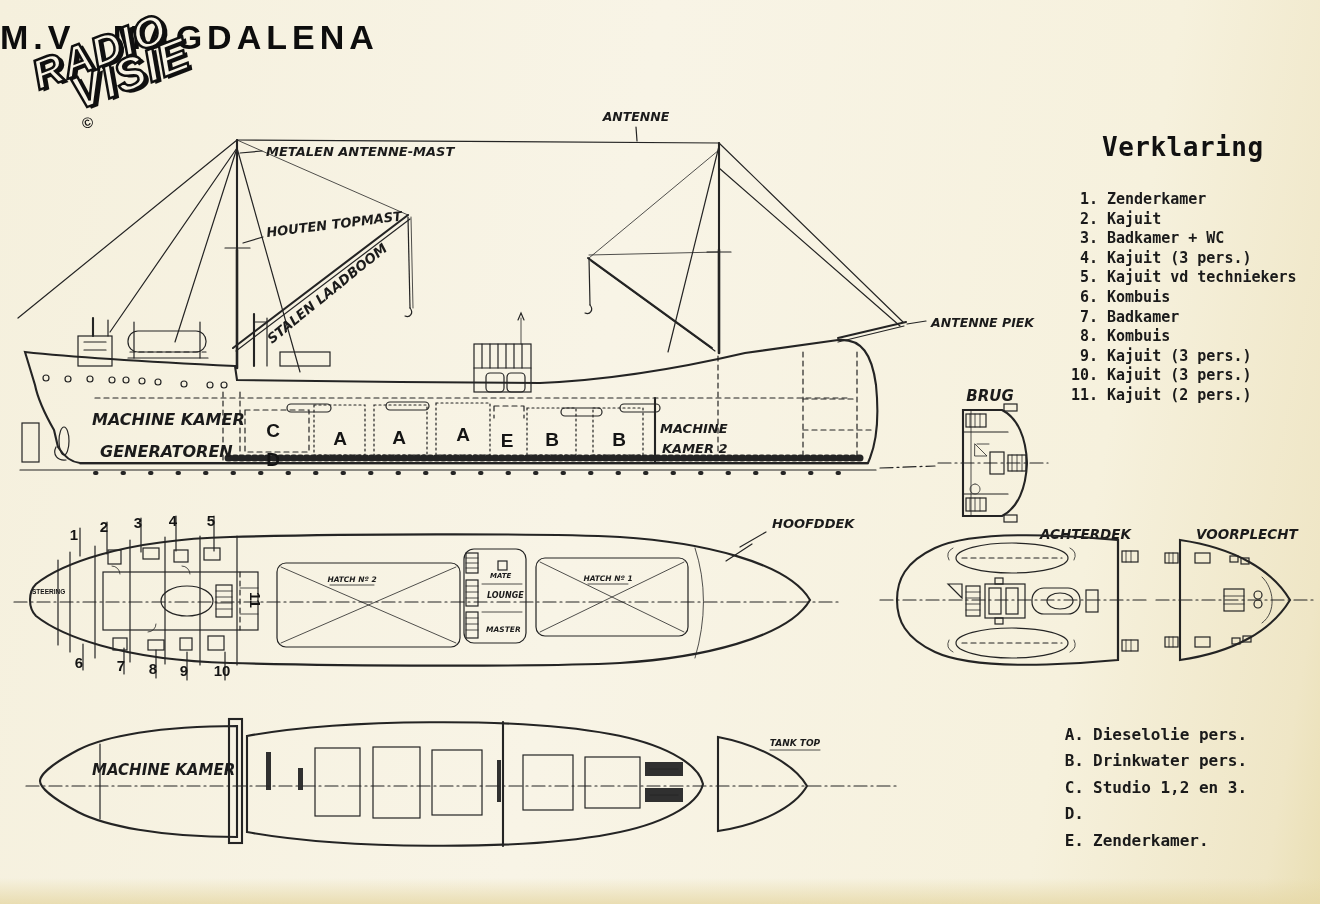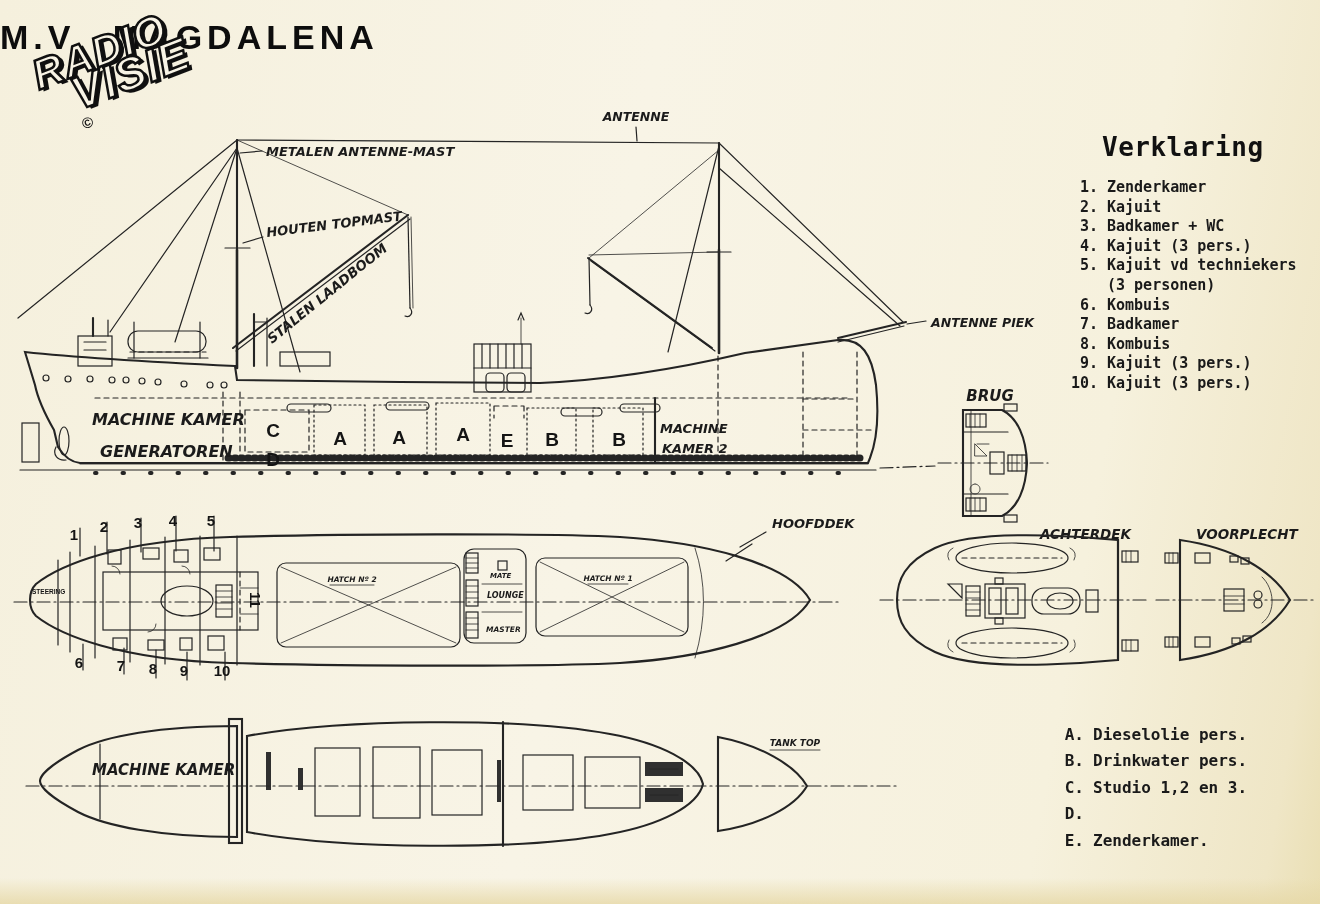--- a/index.html
+++ b/index.html
@@ -16,21 +16,21 @@
   .logo{position:absolute;left:38px;top:30px;transform:rotate(-21deg);
         font-style:italic;font-weight:700;line-height:.86;}
   .logo .w1,.logo .w2{color:#f8f4e6;-webkit-text-stroke:2.5px #101010;
         text-shadow:3px 3px 0 #101010;letter-spacing:1px;}
   .logo .w1{font-size:42px;display:block;}
   .logo .w2{font-size:46px;display:block;margin-left:30px;margin-top:-6px;}
   .logo .cc{display:block;margin:4px 0 0 28px;font-size:15px;font-style:normal;
         color:#101010;-webkit-text-stroke:0;text-shadow:none;}
   
   .verklaring{position:absolute;left:1058px;top:132px;width:256px;}
-  .verklaring h2{margin:0 0 16px 44px;font-size:26px;font-weight:700;letter-spacing:.5px;color:#111;}
+  .verklaring h2{margin:0 0 28px 44px;font-size:26px;font-weight:700;letter-spacing:.5px;color:#111;}
   .tw{font-family:"DejaVu Sans Mono",monospace;font-weight:700;font-size:15px;color:#1a1a1a;}
   .lrow{display:flex;line-height:19.6px;}
   .lrow .n{width:40px;text-align:right;flex:none;}
   .lrow .t{margin-left:9px;white-space:pre;}
   .tanks{position:absolute;left:1058px;top:722px;width:262px;}
   .tanks .lrow{line-height:26.4px;font-size:16px;}
   .tanks .n{width:26px;}
   
   #art{position:absolute;left:0;top:0;}
   #art line,#art path,#art rect,#art ellipse,#art circle,#art polyline,#art polygon{
@@ -79,42 +79,42 @@
       </div>
     <div class="lrow">
         <span class="n">4.</span>
         <span class="t">Kajuit (3 pers.)</span>
       </div>
     <div class="lrow">
         <span class="n">5.</span>
         <span class="t">Kajuit vd techniekers</span>
       </div>
     <div class="lrow">
-        <span class="n"></span>
-        <span class="t">(3 personen)</span>
-      </div>
-    <div class="lrow">
         <span class="n">6.</span>
         <span class="t">Kombuis</span>
       </div>
     <div class="lrow">
         <span class="n">7.</span>
         <span class="t">Badkamer</span>
       </div>
     <div class="lrow">
         <span class="n">8.</span>
         <span class="t">Kombuis</span>
       </div>
     <div class="lrow">
         <span class="n">9.</span>
         <span class="t">Kajuit (3 pers.)</span>
       </div>
     <div class="lrow">
         <span class="n">10.</span>
         <span class="t">Kajuit (3 pers.)</span>
+      </div>
+    <div class="lrow">
+        <span class="n">11.</span>
+        <span class="t">Kajuit (2 pers.)</span>
       </div>
   </div>
 
   <div class="tanks tw">
     <div class="lrow">
         <span class="n">A.</span>
         <span class="t">Dieselolie pers.</span>
       </div>
     <div class="lrow">
         <span class="n">B.</span>

